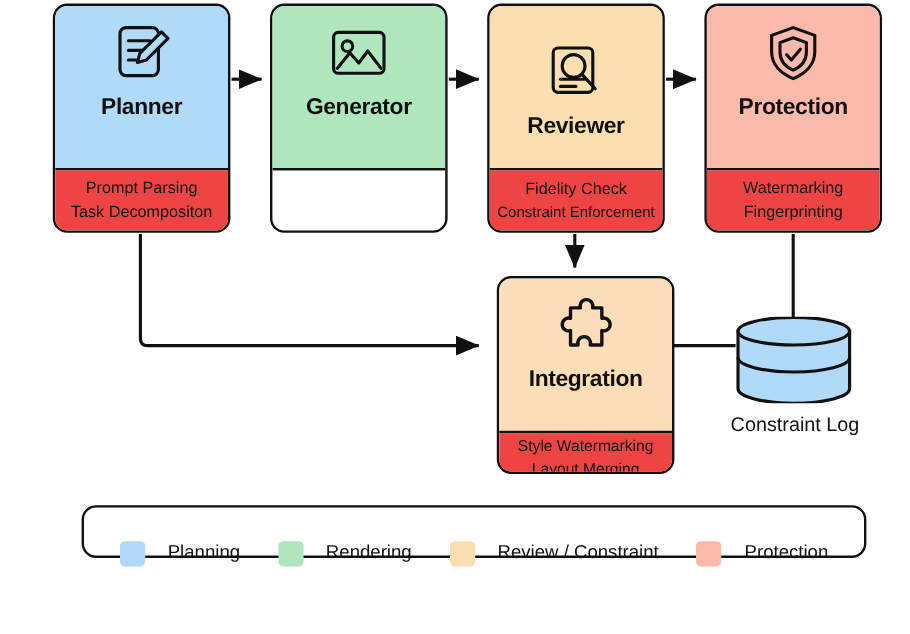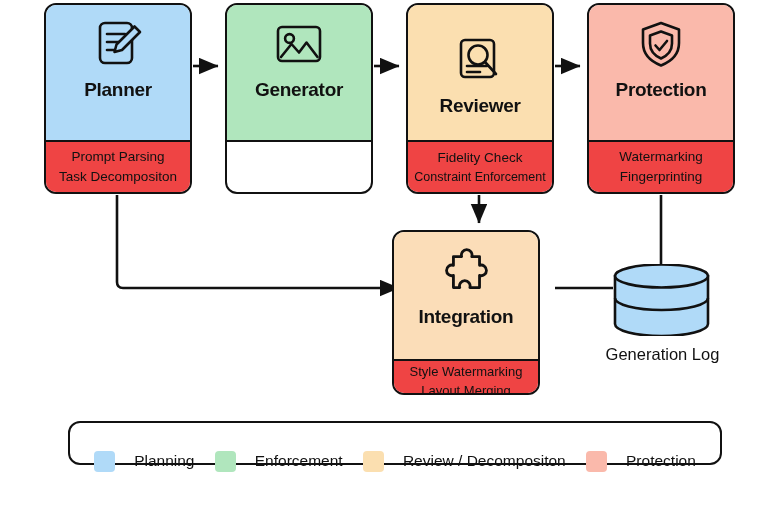--- a/index.html
+++ b/index.html
@@ -75,21 +75,21 @@
     font-size: 13.5px;
     color: #111111;
     line-height: 1.32;
     white-space: nowrap;
   }
   
   #box-planner    { left: 44px;  top: 3px;   width: 148px; height: 191px; }
   #box-generator  { left: 225px; top: 3px;   width: 148px; height: 191px; gap: 44px; }
   #box-reviewer   { left: 406px; top: 3px;   width: 148px; height: 191px; }
   #box-protection { left: 587px; top: 3px;   width: 148px; height: 191px; }
-  #box-integration{ left: 392px; top: 230px; width: 148px; height: 165px; text-align: center; }
+  #box-integration{ left: 414px; top: 230px; width: 148px; height: 165px; text-align: center; }
 
   #box-planner    .stage-head { height: 126px; background: #b0daf8; }
   #box-generator  .stage-head { height: 126px; background: #b0e6bd; }
   #box-reviewer   .stage-head { height: 126px; background: #fbdfb0; justify-content: center; }
   #box-protection .stage-head { height: 126px; background: #fab9ab; }
   #box-integration .stage-head{ height: 118px; background: #fbddb8; }
 
   #box-integration .stage-title { font-size: 19px; }
   #box-integration .stage-body span { font-size: 13px; }
 
@@ -256,34 +256,34 @@
     </div>
   </div>
 
   <div id="db">
     <svg width="99" height="72" viewBox="0 0 99 72">
       <path d="M3,12 v48 a46.5,12 0 0 0 93,0 v-48 z" fill="#b0daf8" stroke="#111111" stroke-width="2.6"></path>
       <ellipse cx="49.5" cy="12" rx="46.5" ry="11.5" fill="#b0daf8" stroke="#111111" stroke-width="2.6"></ellipse>
       <path d="M3,34 a46.5,12 0 0 0 93,0" fill="none" stroke="#111111" stroke-width="2.6"></path>
     </svg>
   </div>
-  <div id="db-label">Generation Log</div>
+  <div id="db-label">Constraint Log</div>
 
   <div id="legend">
     <div class="legend-item">
       <div class="legend-swatch" style="background:#b0daf8;"></div>
       <div class="legend-label">Planning</div>
     </div>
     <div class="legend-item">
       <div class="legend-swatch" style="background:#b0e6bd;"></div>
-      <div class="legend-label">Enforcement</div>
+      <div class="legend-label">Rendering</div>
     </div>
     <div class="legend-item">
       <div class="legend-swatch" style="background:#fbdfb0;"></div>
-      <div class="legend-label">Review / Decompositon</div>
+      <div class="legend-label">Review / Constraint</div>
     </div>
     <div class="legend-item">
       <div class="legend-swatch" style="background:#fab9ab;"></div>
       <div class="legend-label">Protection</div>
     </div>
   </div>
 
 </div>
 
 </body></html>

